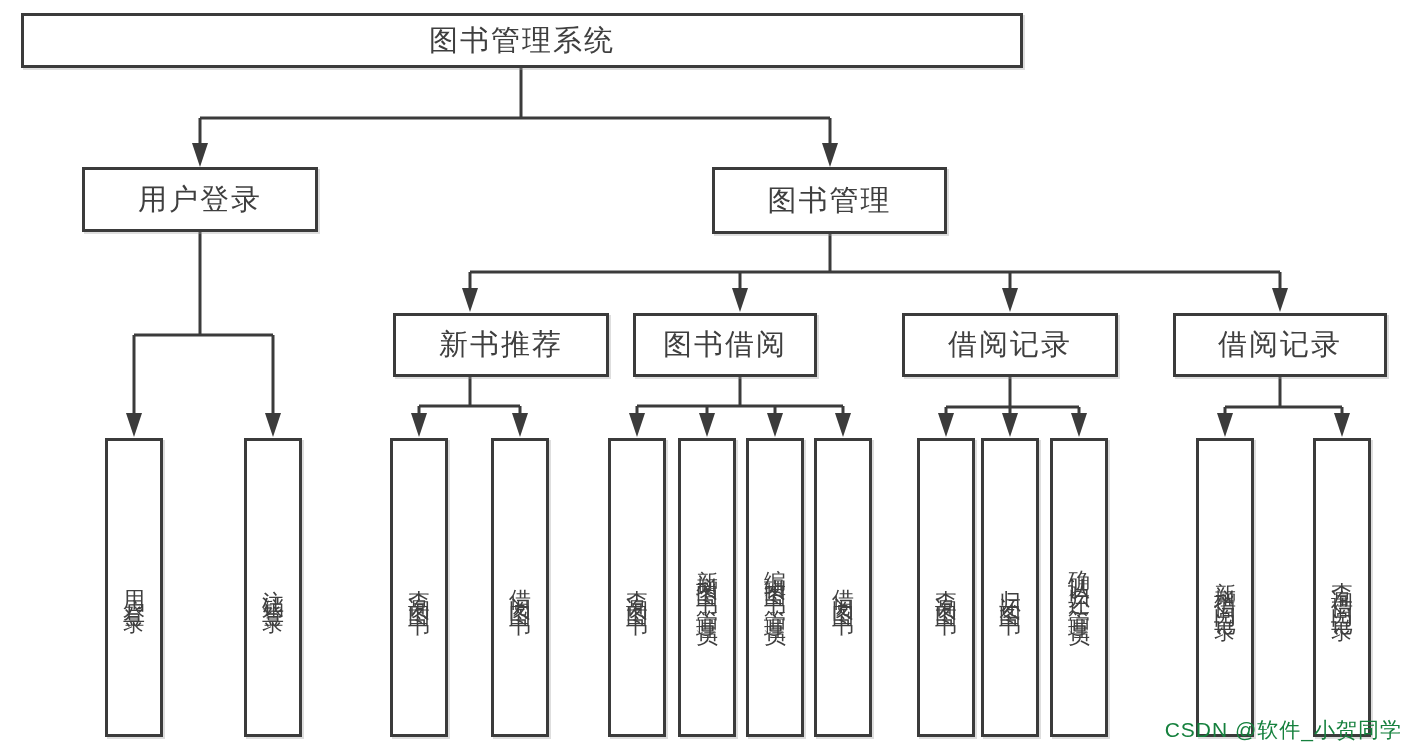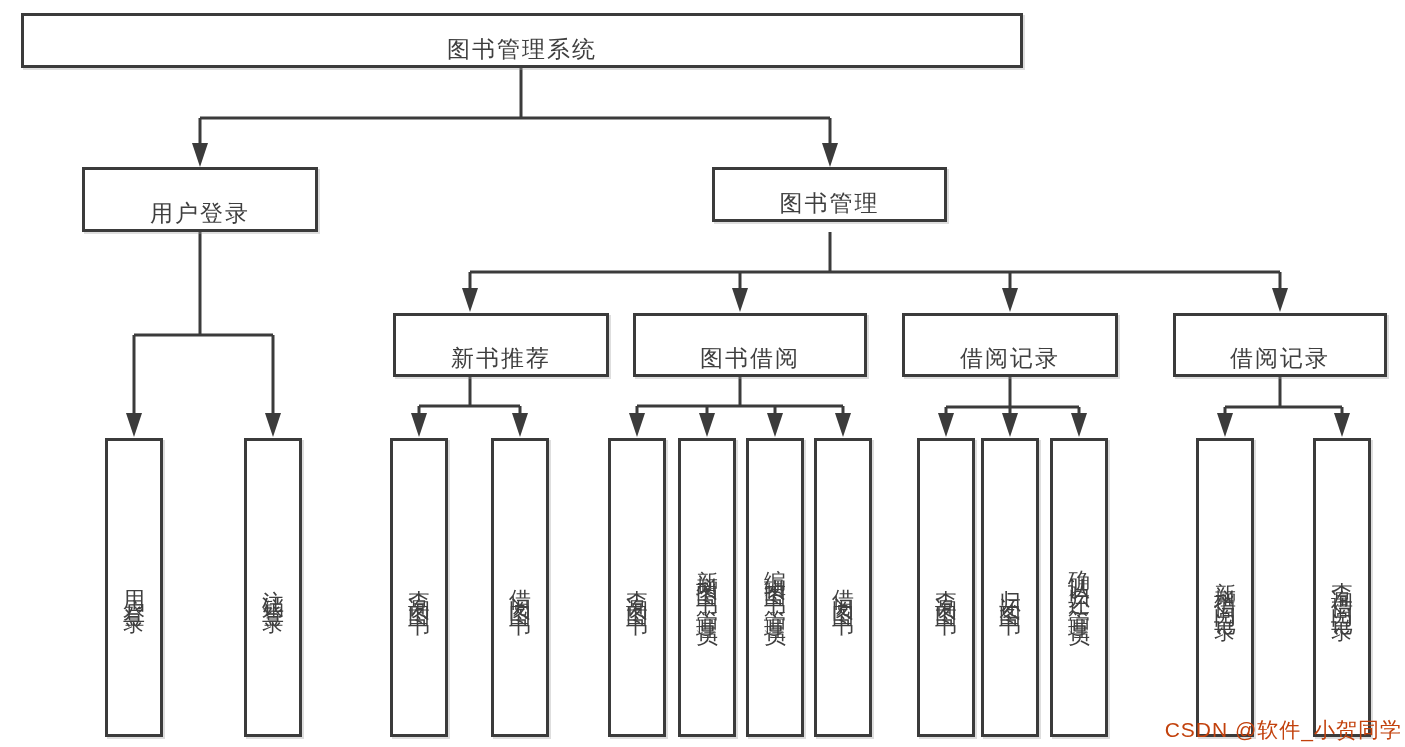--- a/index.html
+++ b/index.html
@@ -21,36 +21,36 @@
     position: absolute;
     box-sizing: border-box;
     background: #ffffff;
     border: 3px solid #3b3b3b;
     display: flex;
     align-items: center;
     justify-content: center;
     color: #3f3f3f;
     box-shadow: 2px 2px 0 rgba(160,160,160,0.35);
   }
-  .hnode { font-size: 23px; letter-spacing: 2px; white-space: nowrap; align-items: flex-end; }
+  .hnode { font-size: 29px; letter-spacing: 2px; white-space: nowrap; }
   .leaf .vtext {
     writing-mode: vertical-rl;
     text-orientation: mixed;
     font-size: 22px;
     line-height: 1;
     letter-spacing: 8px;
     color: #3f3f3f;
   }
   .watermark {
     position: absolute;
     right: 3px;
     bottom: 3px;
     font-size: 21px;
     letter-spacing: 1px;
-    color: #c2410c;
+    color: #15803d;
     white-space: nowrap;
     z-index: 5;
   }
 </style>
 </head>
 <body>
 
 <div class="canvas">
 
   <svg class="connectors" width="1405" height="747" viewBox="0 0 1405 747">
@@ -119,28 +119,28 @@
     </g>
   </svg>
 
   <div class="node hnode" style="left:21px; top:13px; width:1002px; height:55px;">
     <span>图书管理系统</span>
   </div>
 
   <div class="node hnode" style="left:82px; top:167px; width:236px; height:65px;">
     <span>用户登录</span>
   </div>
-  <div class="node hnode" style="left:712px; top:167px; width:235px; height:55px;">
+  <div class="node hnode" style="left:712px; top:167px; width:235px; height:67px;">
     <span>图书管理</span>
   </div>
 
   <div class="node hnode" style="left:362px; top:313px; width:216px; height:64px;margin-left:31px;">
     <span>新书推荐</span>
   </div>
-  <div class="node hnode" style="left:633px; top:313px; width:234px; height:64px;font-family:Liberation Mono, monospace;">
+  <div class="node hnode" style="left:633px; top:313px; width:184px; height:64px;font-family:Liberation Mono, monospace;">
     <span>图书借阅</span>
   </div>
   <div class="node hnode" style="left:902px; top:313px; width:216px; height:64px;">
     <span>借阅记录</span>
   </div>
   <div class="node hnode" style="left:1173px; top:313px; width:214px; height:64px;">
     <span>借阅记录</span>
   </div>
 
   <div class="node leaf" style="left:105px; top:438px; width:58px; height:299px;">

